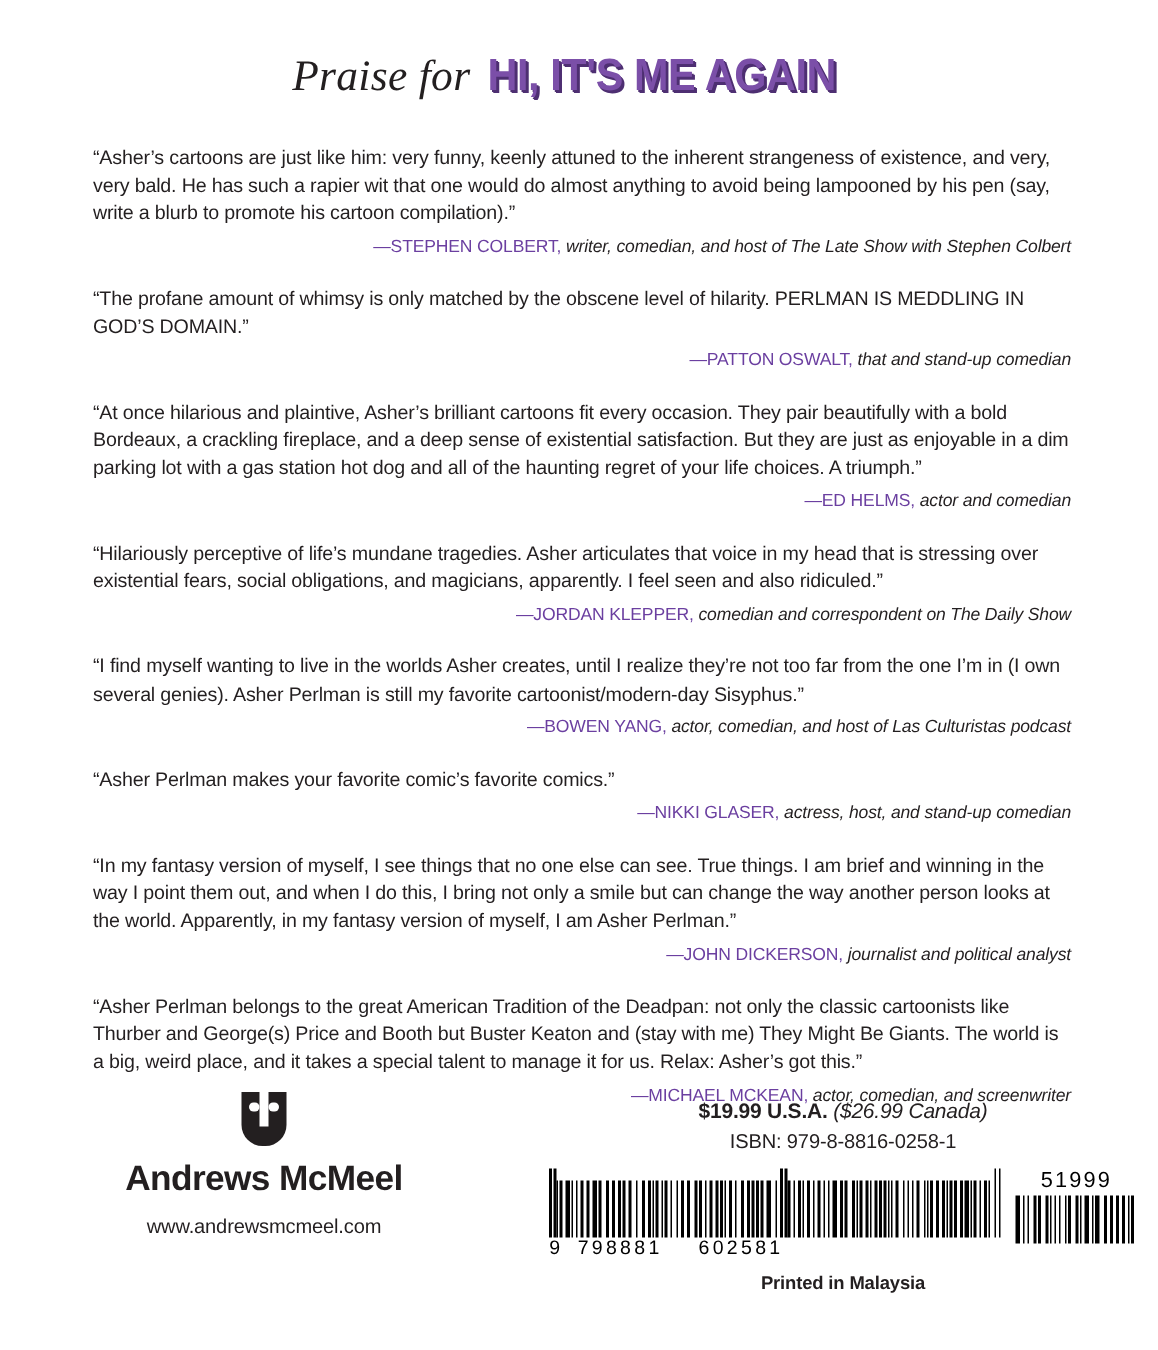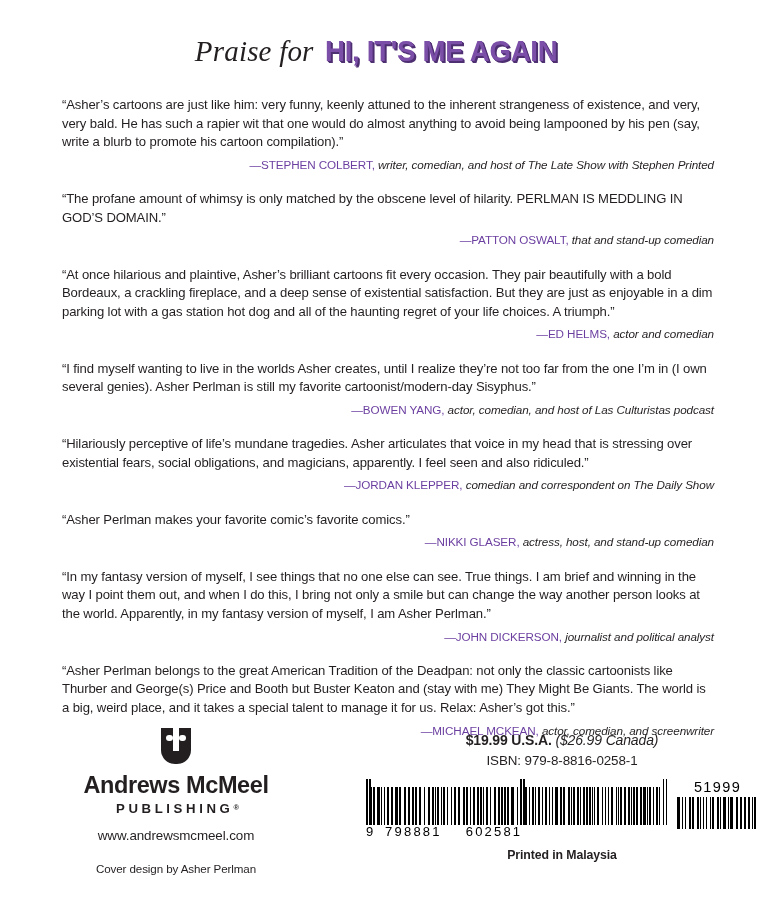--- a/index.html
+++ b/index.html
@@ -239,41 +239,41 @@
 
   <div class="header">
     <span class="praise-for">Praise for</span>
     <span class="book-title">HI, IT'S ME AGAIN</span>
   </div>
 
   <div class="quotes">
 
     <div class="quote-block">
       <p class="quote-text">“Asher’s cartoons are just like him: very funny, keenly attuned to the inherent strangeness of existence, and very, very bald. He has such a rapier wit that one would do almost anything to avoid being lampooned by his pen (say, write a blurb to promote his cartoon compilation).”</p>
-      <p class="quote-attrib"><span class="attrib-name">—STEPHEN COLBERT,</span><span class="attrib-rest"> writer, comedian, and host of </span><span class="attrib-italic">The Late Show with Stephen Printed</span></p>
+      <p class="quote-attrib"><span class="attrib-name">—STEPHEN COLBERT,</span><span class="attrib-rest"> writer, comedian, and host of </span><span class="attrib-italic">The Late Show with Stephen Colbert</span></p>
     </div>
 
     <div class="quote-block">
       <p class="quote-text">“The profane amount of whimsy is only matched by the obscene level of hilarity. PERLMAN IS MEDDLING IN GOD’S DOMAIN.”</p>
       <p class="quote-attrib"><span class="attrib-name">—PATTON OSWALT,</span><span class="attrib-rest"> that and stand-up comedian</span><span class="attrib-italic"></span></p>
     </div>
 
     <div class="quote-block">
       <p class="quote-text">“At once hilarious and plaintive, Asher’s brilliant cartoons fit every occasion. They pair beautifully with a bold Bordeaux, a crackling fireplace, and a deep sense of existential satisfaction. But they are just as enjoyable in a dim parking lot with a gas station hot dog and all of the haunting regret of your life choices. A triumph.”</p>
       <p class="quote-attrib"><span class="attrib-name">—ED HELMS,</span><span class="attrib-rest"> actor and comedian</span><span class="attrib-italic"></span></p>
     </div>
 
     <div class="quote-block">
+      <p class="quote-text">“Hilariously perceptive of life’s mundane tragedies. Asher articulates that voice in my head that is stressing over existential fears, social obligations, and magicians, apparently. I feel seen and also ridiculed.”</p>
+      <p class="quote-attrib"><span class="attrib-name">—JORDAN KLEPPER,</span><span class="attrib-rest"> comedian and correspondent on </span><span class="attrib-italic">The Daily Show</span></p>
+    </div>
+
+    <div class="quote-block">
       <p class="quote-text">“I find myself wanting to live in the worlds Asher creates, until I realize they’re not too far from the one I’m in (I own several genies). Asher Perlman is still my favorite cartoonist/modern-day Sisyphus.”</p>
       <p class="quote-attrib"><span class="attrib-name">—BOWEN YANG,</span><span class="attrib-rest"> actor, comedian, and host of </span><span class="attrib-italic">Las Culturistas</span><span class="attrib-rest"> podcast</span></p>
-    </div>
-
-    <div class="quote-block">
-      <p class="quote-text">“Hilariously perceptive of life’s mundane tragedies. Asher articulates that voice in my head that is stressing over existential fears, social obligations, and magicians, apparently. I feel seen and also ridiculed.”</p>
-      <p class="quote-attrib"><span class="attrib-name">—JORDAN KLEPPER,</span><span class="attrib-rest"> comedian and correspondent on </span><span class="attrib-italic">The Daily Show</span></p>
     </div>
 
     <div class="quote-block">
       <p class="quote-text">“Asher Perlman makes your favorite comic’s favorite comics.”</p>
       <p class="quote-attrib"><span class="attrib-name">—NIKKI GLASER,</span><span class="attrib-rest"> actress, host, and stand-up comedian</span><span class="attrib-italic"></span></p>
     </div>
 
     <div class="quote-block">
       <p class="quote-text">“In my fantasy version of myself, I see things that no one else can see. True things. I am brief and winning in the way I point them out, and when I do this, I bring not only a smile but can change the way another person looks at the world. Apparently, in my fantasy version of myself, I am Asher Perlman.”</p>
       <p class="quote-attrib"><span class="attrib-name">—JOHN DICKERSON,</span><span class="attrib-rest"> journalist and political analyst</span><span class="attrib-italic"></span></p>
@@ -289,23 +289,21 @@
   <div class="bottom">
 
     <div class="bottom-left">
       <div class="logo-mark">
         <div class="logo-u"></div>
         <div class="logo-notch"></div>
         <div class="logo-eye left"></div>
         <div class="logo-eye right"></div>
       </div>
       <div class="pub-name">Andrews McMeel</div>
-      <div class="pub-sub"><span>PUBLISHING</span><sup>®</sup></div>
       <div class="pub-url">www.andrewsmcmeel.com</div>
-      <div class="cover-credit">Cover design by Asher Perlman</div>
     </div>
 
     <div class="bottom-right">
       <div class="price-line"><span class="price-main">$19.99 U.S.A.</span> <span class="price-alt">($26.99 Canada)</span></div>
       <div class="isbn-line">ISBN: 979-8-8816-0258-1</div>
 
       <div class="barcode-wrap">
         <div class="barcode-main">
           <div class="bars" id="bars-main">
               <span style="width: 1.6px; height: 46px;"></span>

